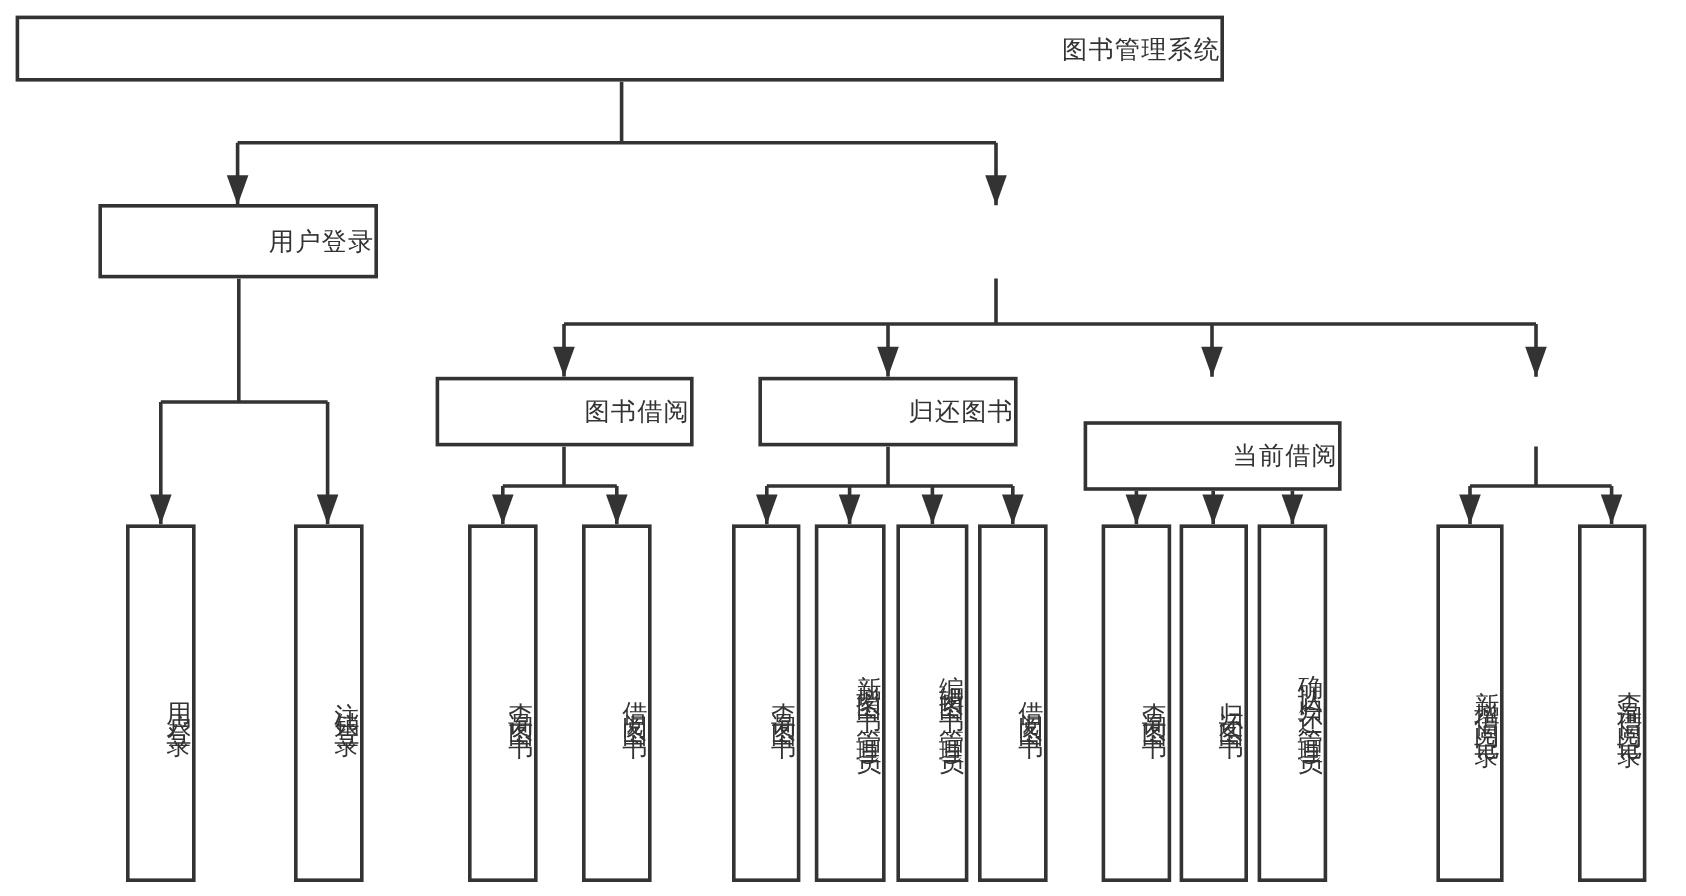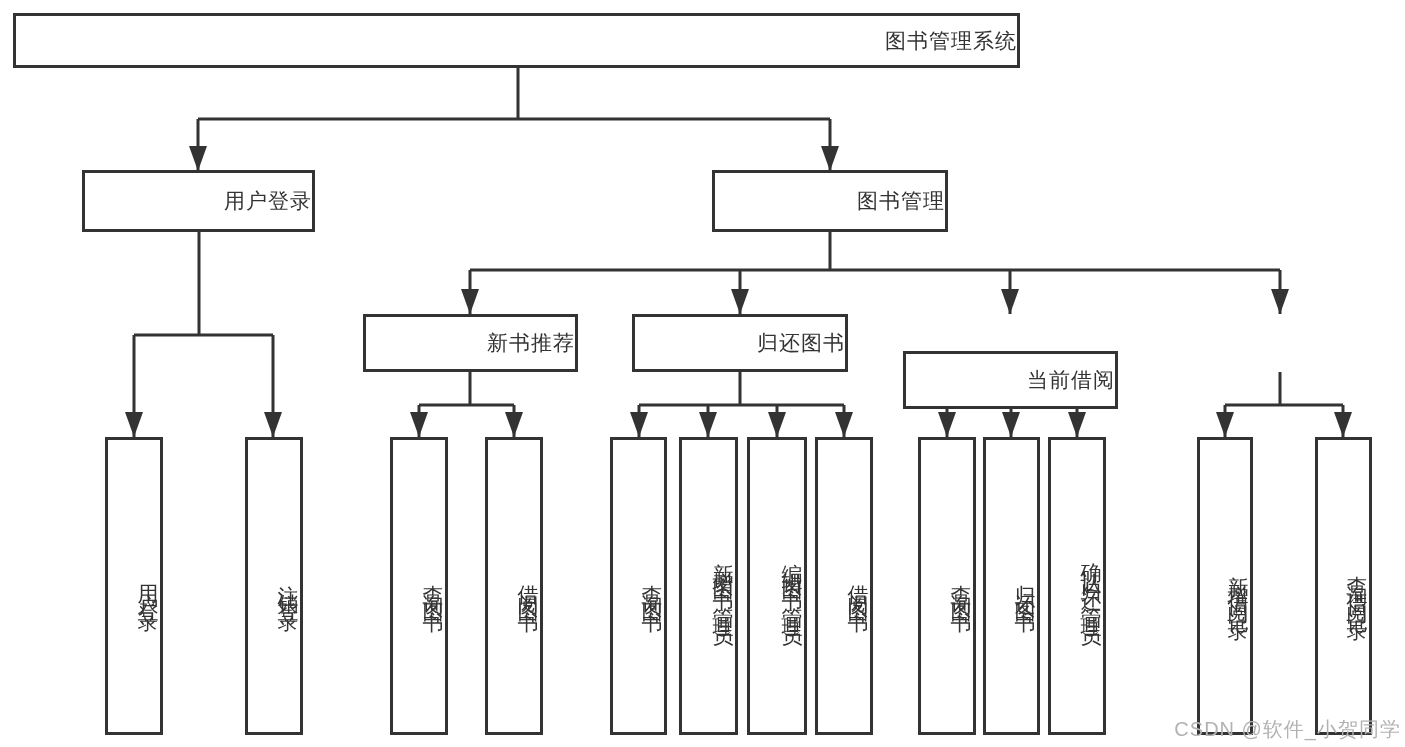--- a/index.html
+++ b/index.html
@@ -92,26 +92,23 @@
     </g>
   </svg>
 
   <div class="box" style="left:13px; top:13px; width:1007px; height:55px;">
     <span>图书管理系统</span>
   </div>
 
   <div class="box" style="left:82px; top:170px; width:233px; height:62px;">
     <span>用户登录</span>
   </div>
-  <div class="box" style="left:712px; top:170px; width:236px; height:62px;">
-    <span>图书管理</span>
-  </div>
 
   <div class="box" style="left:363px; top:314px; width:215px; height:58px;">
-    <span>新书推荐</span>
+    <span>图书借阅</span>
   </div>
   <div class="box" style="left:632px; top:314px; width:216px; height:58px;">
     <span>归还图书</span>
   </div>
   <div class="box" style="left:903px; top:314px; width:215px; height:58px;margin-top:37px;">
     <span>当前借阅</span>
   </div>
 
   <div class="box vbox" style="left:105px; top:437px; width:58px; height:298px;">
     <span>用户登录</span>
@@ -150,15 +147,14 @@
     <span>确认归还（管理员）</span>
   </div>
 
   <div class="box vbox" style="left:1197px; top:437px; width:56px; height:298px;">
     <span>新增借阅记录</span>
   </div>
   <div class="box vbox" style="left:1315px; top:437px; width:57px; height:298px;">
     <span>查询借阅记录</span>
   </div>
 
-  <div class="watermark">CSDN @软件_小贺同学</div>
 
 </div>
 
 </body></html>

